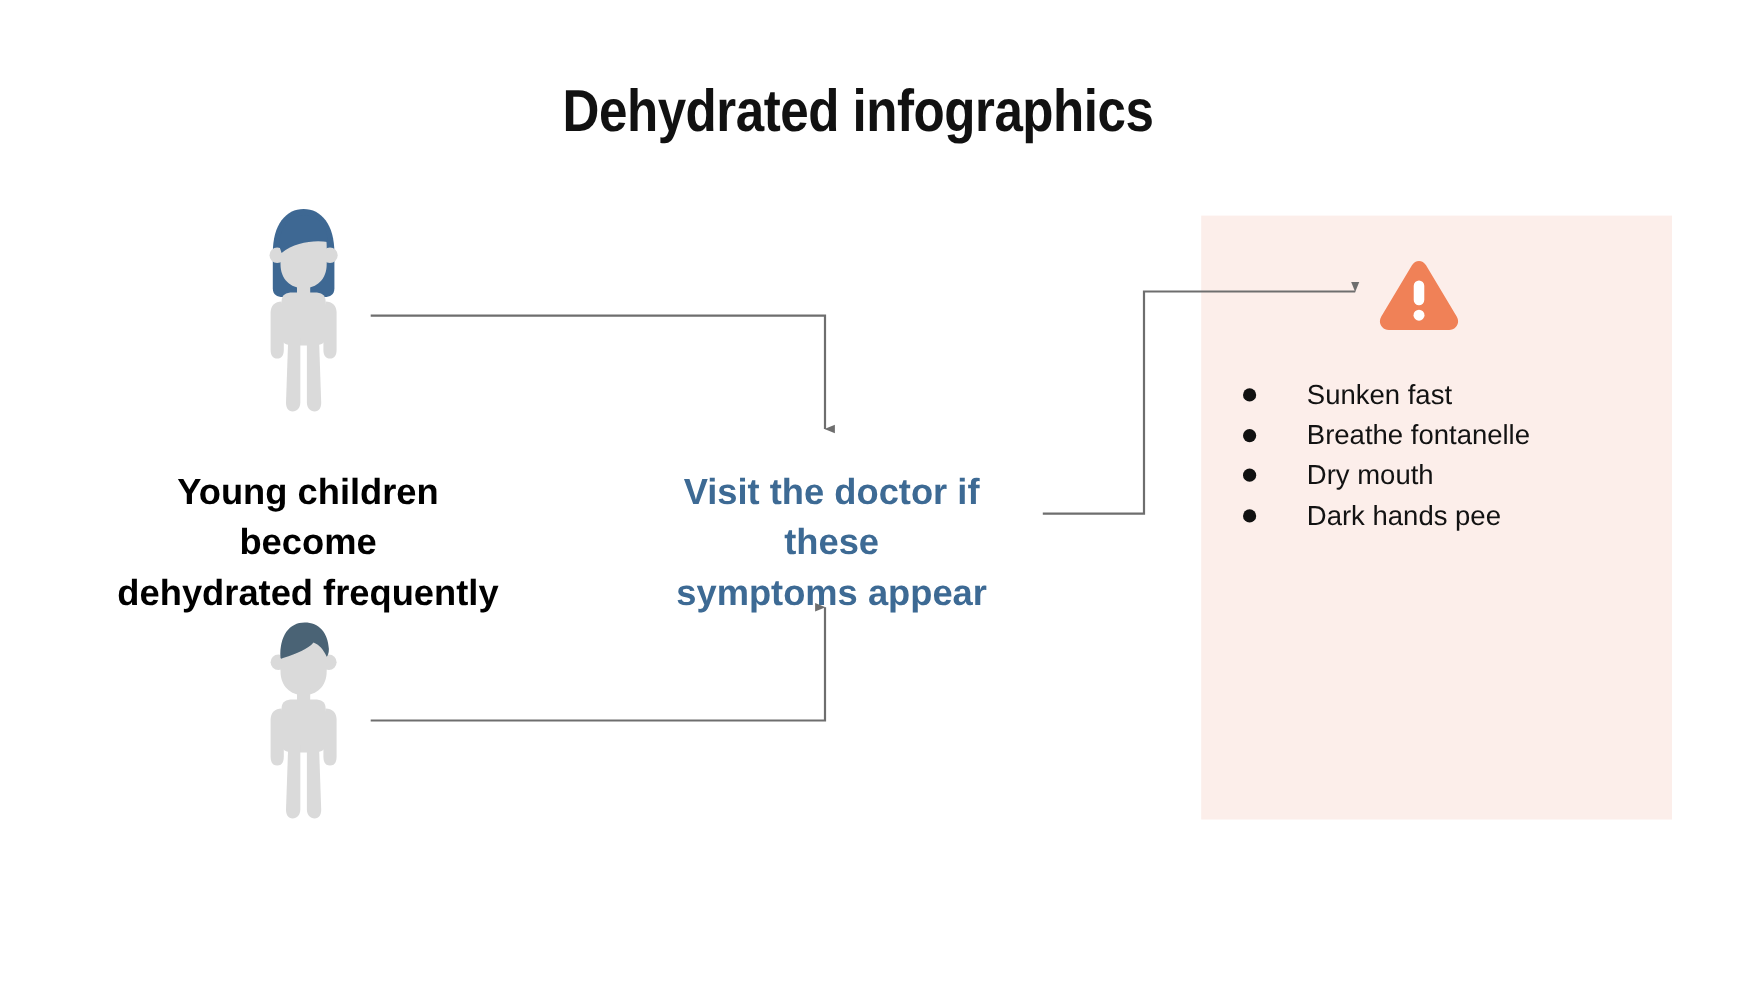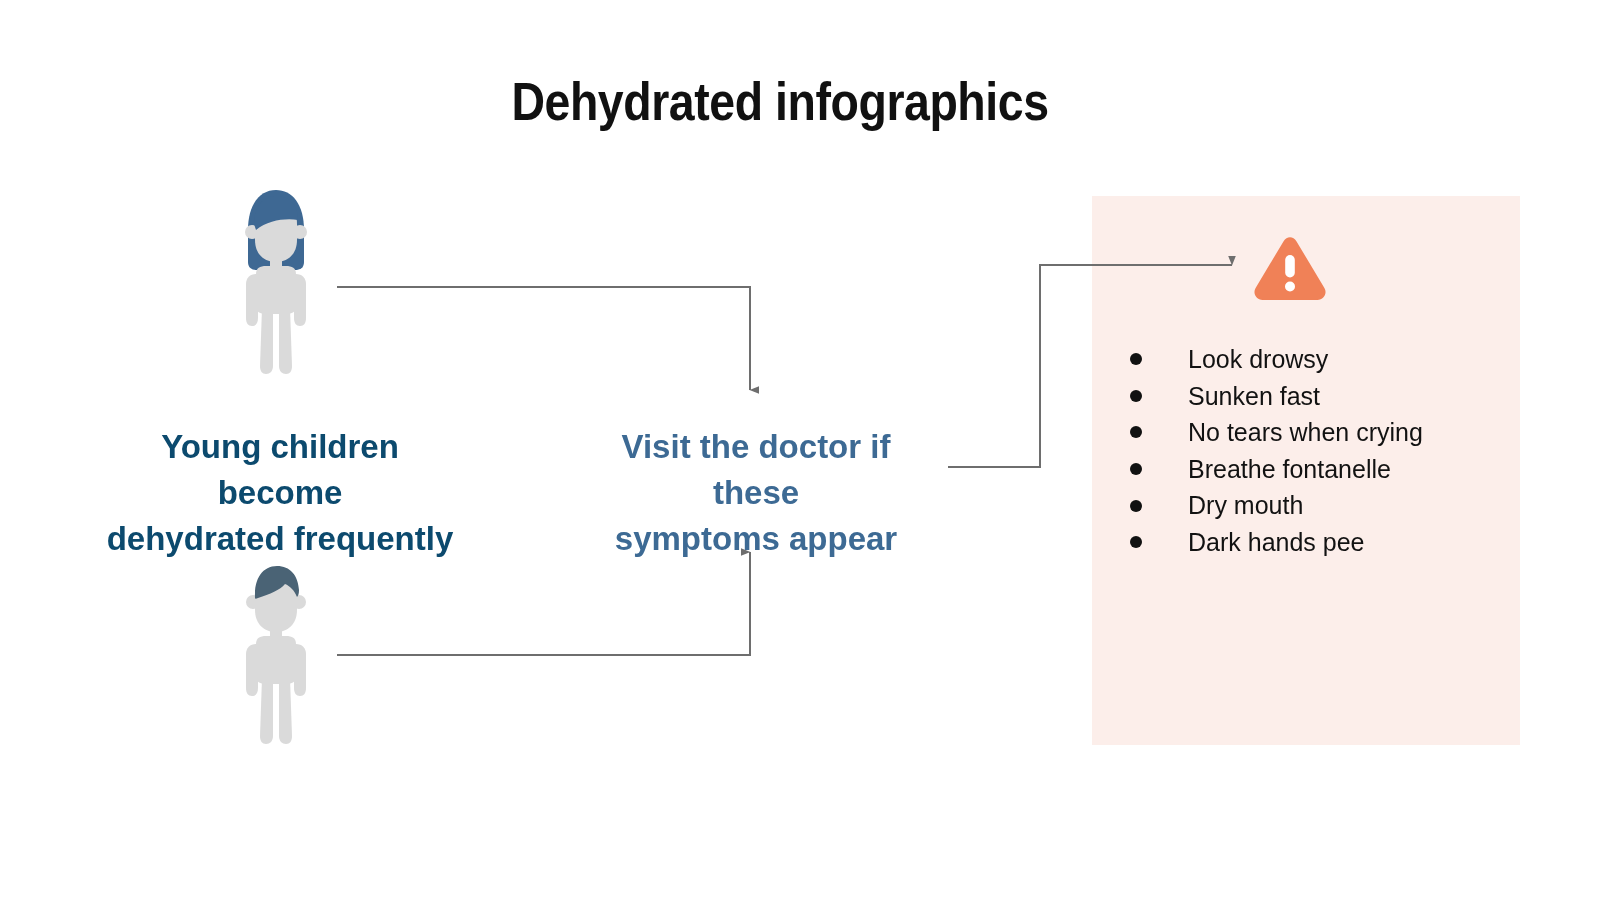--- a/index.html
+++ b/index.html
@@ -99,21 +99,21 @@
     font-weight: bold;
     font-size: 33px;
     line-height: 46px;
     white-space: pre-line;
   }
   #caption-left {
     left: 100px;
     top: 424px;
     width: 360px;
     text-align: center;
-    color: #0c4a6e;
+    color: #000000;
   }
   #caption-center {
     left: 574px;
     top: 424px;
     width: 364px;
     text-align: center;
     color: #3D6A94;
   }
 
   
@@ -139,29 +139,21 @@
     <svg width="74" height="66" viewBox="0 0 74 66">
       <path d="M30.6 5.2 L2.6 52.0 C-0.6 57.4 3.3 64.0 9.6 64.0 L64.4 64.0 C70.7 64.0 74.6 57.4 71.4 52.0 L43.4 5.2 C40.3 0.0 33.7 0.0 30.6 5.2 Z" fill="#F08157"></path>
       <rect x="32.2" y="19.0" width="9.6" height="22.5" rx="4.8" fill="#FFFFFF"></rect>
       <circle cx="37" cy="50.5" r="5.0" fill="#FFFFFF"></circle>
     </svg>
   </div>
 
   <ul id="symptom-list">
     <li>
       <span class="bullet"></span>
-      <span>Look drowsy</span>
-    </li>
-    <li>
-      <span class="bullet"></span>
       <span>Sunken fast</span>
-    </li>
-    <li>
-      <span class="bullet"></span>
-      <span>No tears when crying</span>
     </li>
     <li>
       <span class="bullet"></span>
       <span>Breathe fontanelle</span>
     </li>
     <li>
       <span class="bullet"></span>
       <span>Dry mouth</span>
     </li>
     <li>

